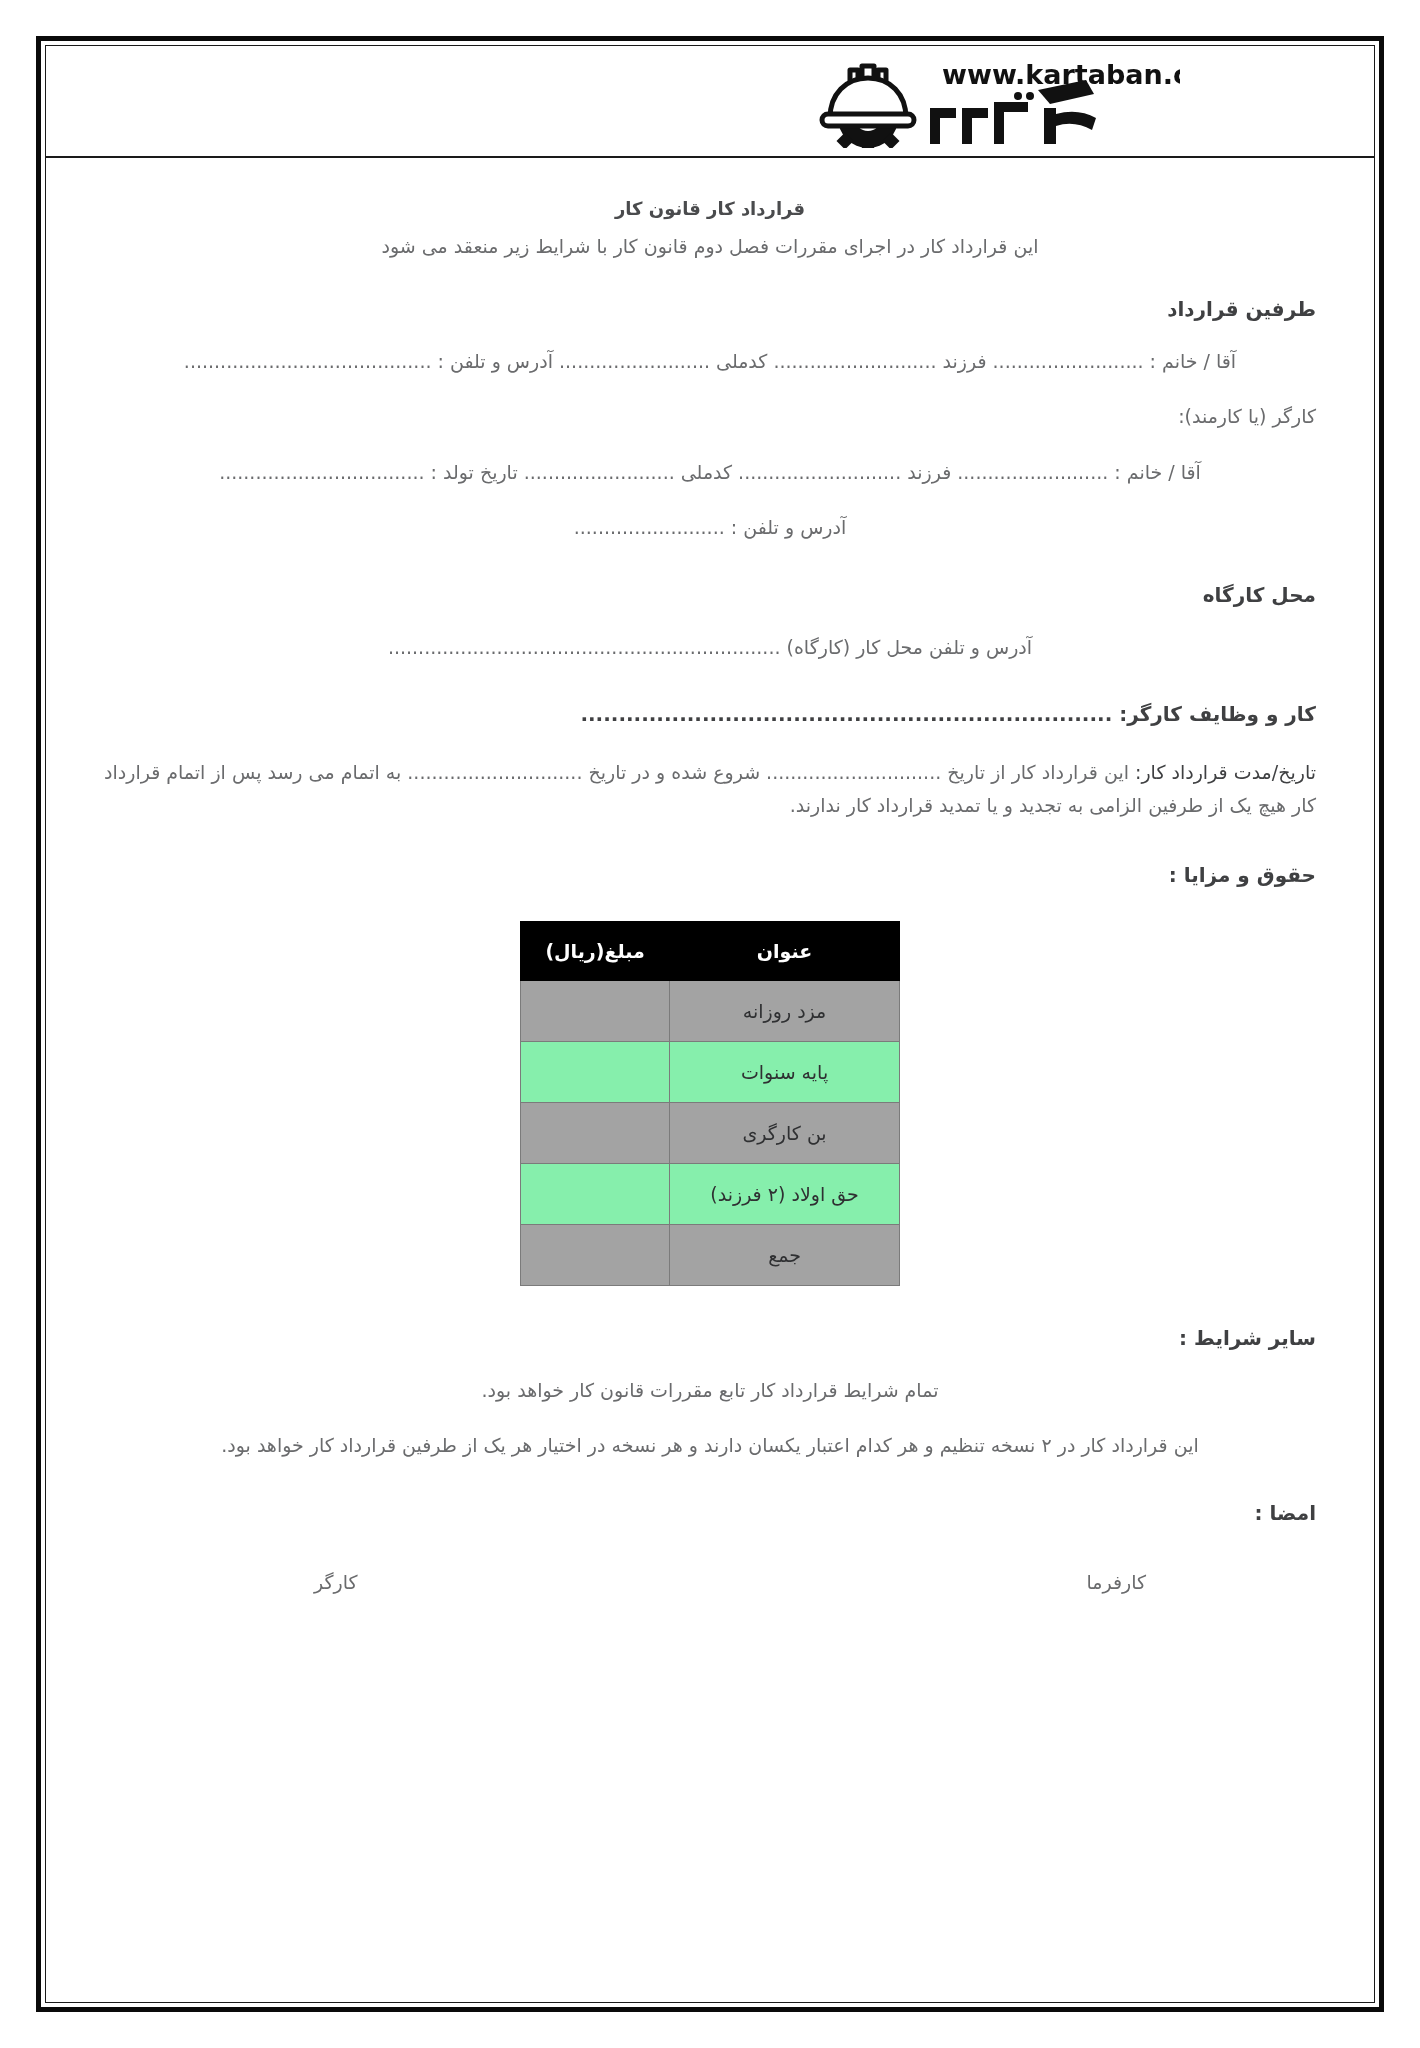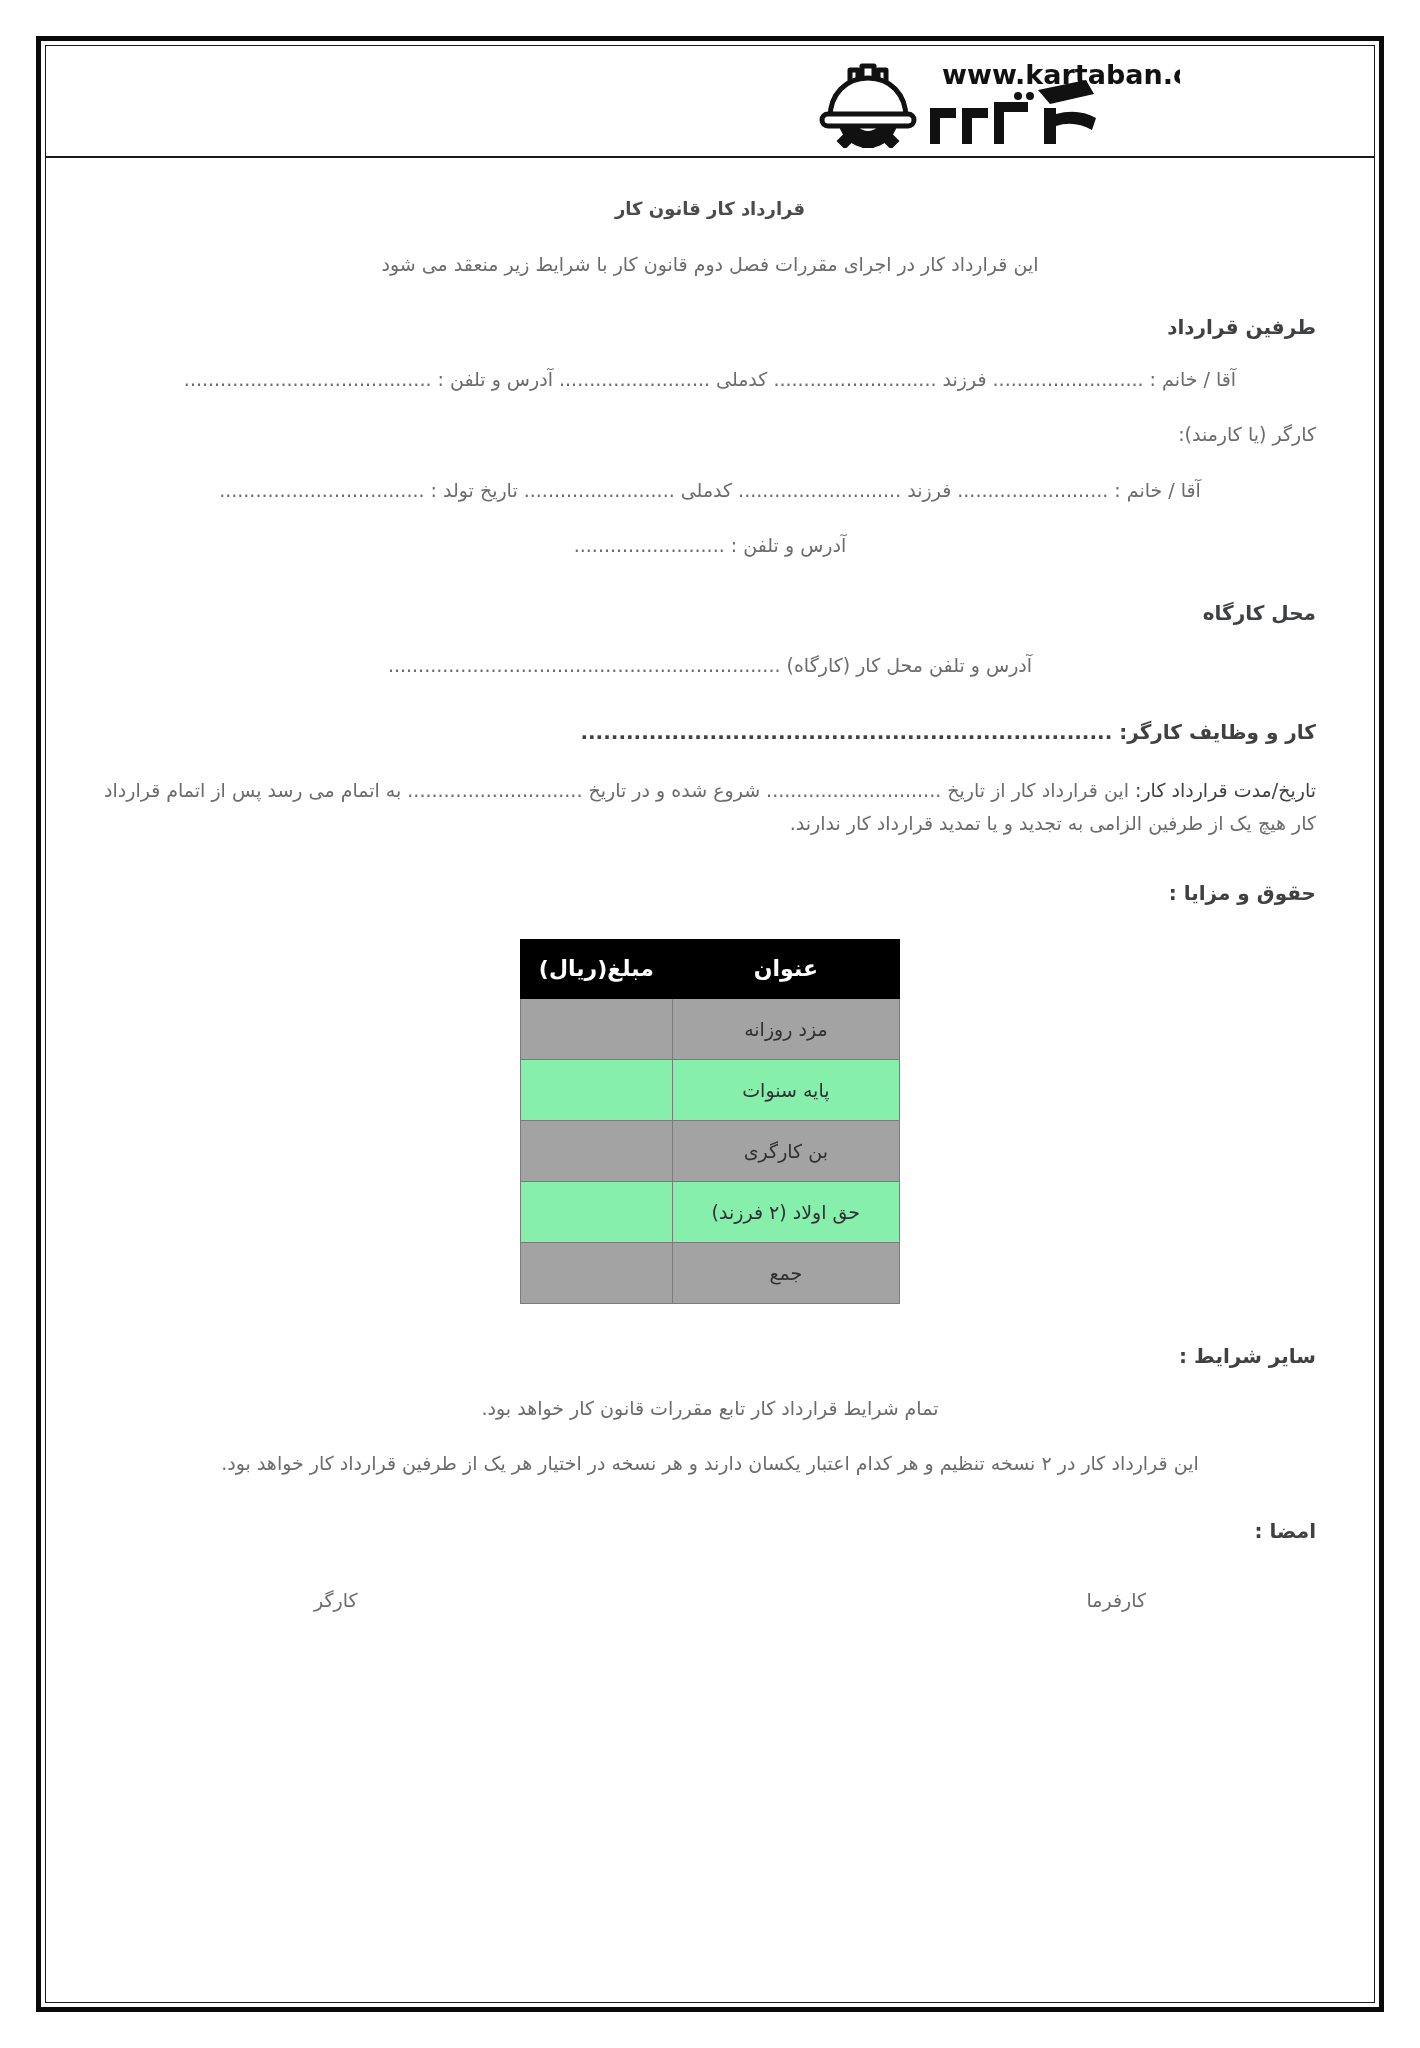--- a/index.html
+++ b/index.html
@@ -72,21 +72,21 @@
     font-weight: bold;
     color: #4a4b4d;
     margin: 14px 0 0 0;
     letter-spacing: 0px;
   }
 
   .subtitle {
     text-align: center;
     font-size: 19px;
     color: #6a6b6d;
-    margin: 34px 0 0 0;
+    margin: 16px 0 0 0;
     font-weight: normal;
   }
 
   .sec-head {
     font-size: 20px;
     font-weight: bold;
     color: #3f4042;
     margin: 40px 0 0 0;
     text-align: right;
   }
@@ -124,21 +124,21 @@
     margin-top: 34px;
   }
   table.benefits {
     border-collapse: collapse;
     width: 380px;
     direction: rtl;
   }
   table.benefits th {
     background: #000000;
     color: #ffffff;
-    font-size: 22px;
+    font-size: 19px;
     font-weight: bold;
     height: 58px;
     text-align: center;
     border: 1.5px solid #000;
     padding: 0 10px;
   }
   table.benefits th.col-title { width: 245px; }
   table.benefits th.col-amount { width: 135px; }
   table.benefits td {
     border: 1.5px solid #7b7b7b;

